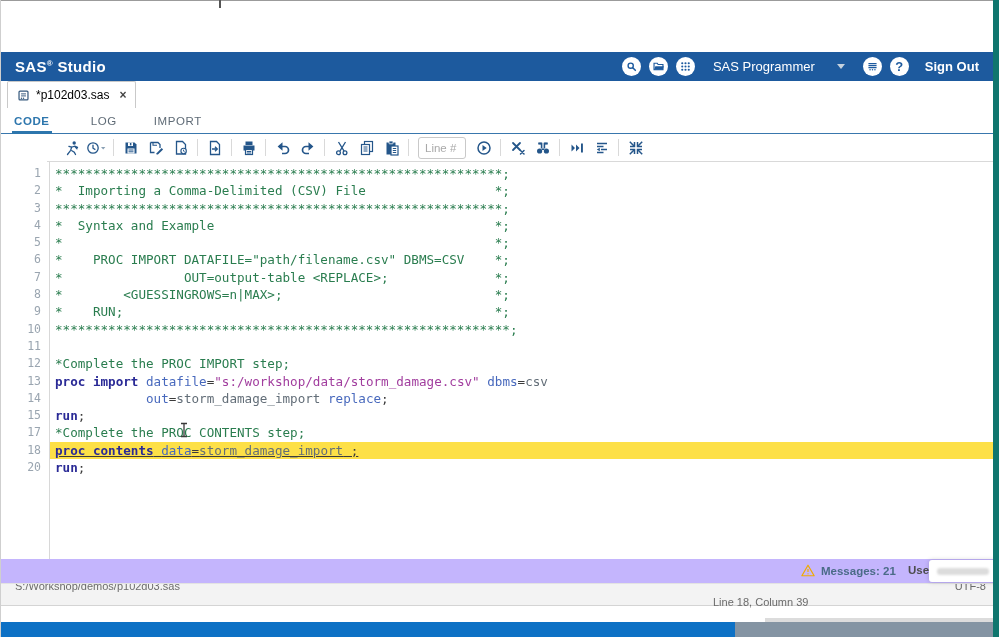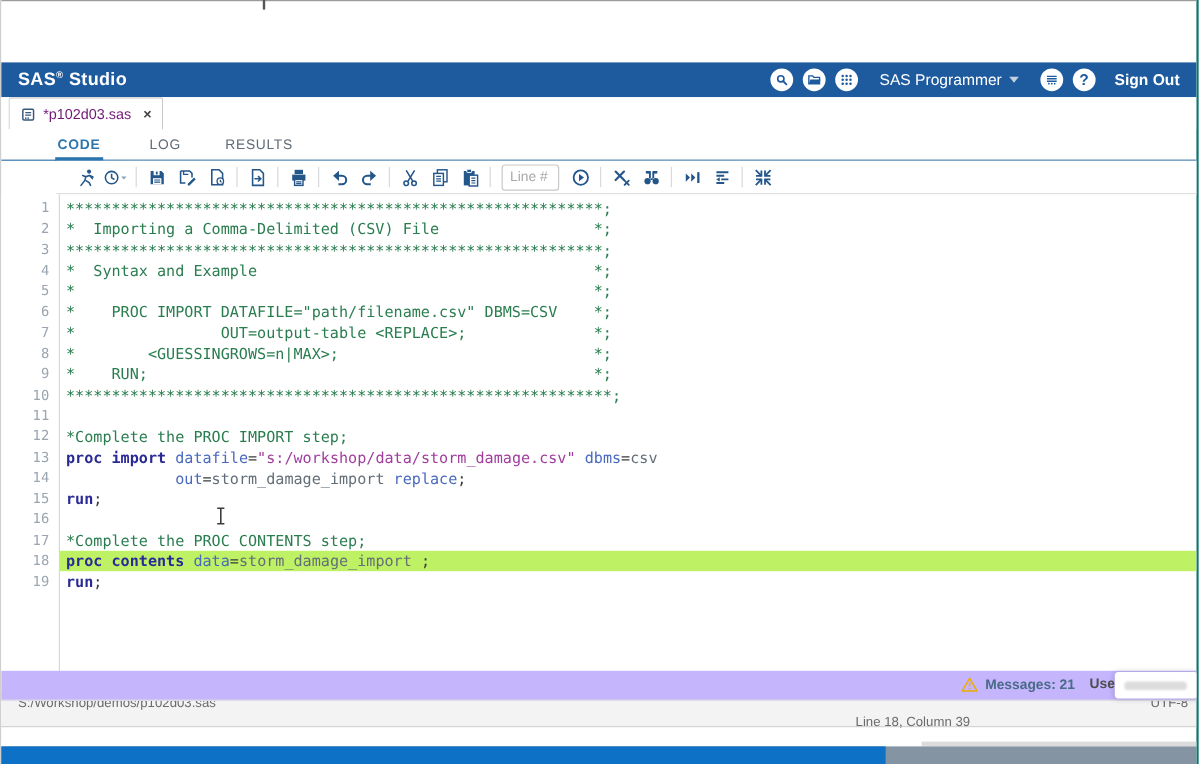--- a/index.html
+++ b/index.html
@@ -1,43 +1,43 @@
 <!DOCTYPE html>
 <html><head>
 <meta charset="utf-8">
 <style>
   * { margin:0; padding:0; box-sizing:border-box; }
   body { background:#e8e8e8; font-family:"Liberation Sans", sans-serif; }
   .frame { position:relative; width:999px; height:637px; background:#fff; overflow:hidden;
-           border-left:1px solid #cfcfcf; border-right:2px solid #0f766e; }
+           border-left:1px solid #cfcfcf; border-right:6px solid #0f766e; }
   .edge-top { position:absolute; left:0; top:0; width:100%; height:1px; background:#9b9b9b; }
   .stray-mark { position:absolute; left:218px; top:0; width:2px; height:8px; background:#555; }
 
   
   .app-header { position:absolute; left:0; top:52px; width:100%; height:29px; background:#1d5a9e;
                 display:flex; align-items:center; color:#fff; }
   .app-title { margin-left:14px; font-size:15px; font-weight:600; letter-spacing:.3px; }
   .app-title sup { font-size:8px; }
   .header-right { position:absolute; right:14px; top:0; height:29px; display:flex; align-items:center; gap:8px; }
   .circle-icon { width:19px; height:19px; border-radius:50%; background:#fff; display:flex;
                  align-items:center; justify-content:center; cursor:pointer; }
   .circle-icon svg { width:13px; height:13px; }
   .help-glyph { color:#1d5a9e; font-weight:bold; font-size:13px; line-height:1; }
-  .user-menu { display:flex; align-items:center; gap:6px; margin:0 10px; font-size:13px; cursor:pointer; }
+  .user-menu { display:flex; align-items:center; gap:22px; margin:0 10px; font-size:13px; cursor:pointer; }
   .caret-down { width:0; height:0; border-left:4px solid transparent; border-right:4px solid transparent;
                 border-top:5px solid #c5d2de; }
   .signout { font-size:13px; font-weight:600; margin-left:8px; cursor:pointer; }
 
   
   .tabstrip { position:absolute; left:0; top:81px; width:100%; height:27px; background:#fff; }
   .doc-tab { position:absolute; left:6px; top:0; height:27px; min-width:118px; background:#fff;
              border:1px solid #c9c9c9; border-bottom:none; border-radius:2px 2px 0 0;
              display:flex; align-items:center; padding:0 9px; gap:6px; cursor:pointer; }
   .doc-tab svg { width:13px; height:13px; }
-  .doc-tab-label { color:#701a75; font-size:12px; }
+  .doc-tab-label { color:#000000; font-size:12px; }
   .doc-tab-close { color:#444; font-size:12px; font-weight:bold; margin-left:4px; cursor:pointer; }
 
   
   .subtabs { position:absolute; left:0; top:108px; width:100%; height:26px;
              border-bottom:1px solid #3977ad; display:flex; align-items:center; }
   .subtab { font-size:11.5px; letter-spacing:.6px; color:#5f6b76; padding:6px 2px; cursor:pointer;
             position:relative; height:26px; display:flex; align-items:center; }
   .subtab.active { color:#2d76ad; font-weight:bold; }
   .subtab.active::after { content:""; position:absolute; left:0; bottom:0; width:100%; height:3px; background:#2d76ad; }
 
@@ -54,21 +54,21 @@
   .goto-input::placeholder { color:#a9a9a9; }
 
   
   .editor { position:absolute; left:0; top:162px; width:100%; height:416px; background:#fff; cursor:text; }
   .gutter-divider { position:absolute; left:48px; top:0; width:1px; height:100%; background:#d8d8d8; }
   .code-lines { position:absolute; left:0; top:3px; width:100%; }
   .code-line { display:flex; height:17.3px; line-height:17.3px;
                font-family:"DejaVu Sans Mono","Liberation Mono",monospace; font-size:12.6px; }
   .ln { width:49px; flex:0 0 49px; text-align:right; padding-right:9px; color:#9aa5b0; font-size:11.5px; }
   .lt { flex:1; white-space:pre; padding-left:5px; color:#3b3b3b; }
-  .code-line.current .lt { background:#bef264; }
+  .code-line.current .lt { background:#fde047;text-decoration:underline; }
   .tok-cm  { color:#2a7d4f; }
   .tok-kw  { color:#2a2a96; font-weight:bold; }
   .tok-opt { color:#4869bd; }
   .tok-str { color:#a13d9e; }
   .tok-txt { color:#636e78; }
   .tok-pl  { color:#3b3b3b; }
   .ibeam { position:absolute; left:178px; top:422px; width:10px; height:15px; }
 
   
   .status-bar { position:absolute; left:0; top:578px; width:100%; height:28px; background:#f3f3f3;
@@ -163,23 +163,23 @@
           <path d="M5 6h6M5 8.5h6" stroke="#35587d" stroke-width="1.2"></path>
           <circle cx="5.5" cy="11.5" r="0.9" fill="#35587d"></circle>
           <circle cx="8" cy="11.5" r="0.9" fill="#35587d"></circle>
         </svg>
       <span class="doc-tab-label">*p102d03.sas</span>
       <span class="doc-tab-close">×</span>
     </div>
   </div>
 
   <div class="subtabs">
-      <span class="subtab active" style="margin-left: 45px;">CODE</span>
+      <span class="subtab active" style="margin-left: 11px;">CODE</span>
       <span class="subtab" style="margin-left: 37px;">LOG</span>
-      <span class="subtab" style="margin-left: 33px;">RESULTS</span>
+      <span class="subtab" style="margin-left: 33px;">IMPORT</span>
     </div>
 
   <div class="toolbar">
       <span class="tb-btn">
         <svg viewBox="0 0 16 16">
           <circle cx="10.2" cy="3" r="1.7" fill="#24568a"></circle>
           <path d="M3.5 14.5l3.2-4.2.9-3.1 3.1-1 2.3 2.6M7.6 7.2L4.9 6.3M10.7 6.2l2.8 1.2M7.9 10.7l2.4 1.5 1.2 2.3" stroke="#24568a" stroke-width="1.3" fill="none" stroke-linecap="round"></path>
         </svg>
       </span>
       <span class="tb-btn wide">
@@ -371,33 +371,29 @@
         </div>
         <div class="code-line">
           <span class="ln">14</span>
           <span class="lt"><span class="tok-pl">            </span><span class="tok-opt">out</span><span class="tok-pl">=</span><span class="tok-txt">storm_damage_import</span><span class="tok-pl"> </span><span class="tok-opt">replace</span><span class="tok-pl">;</span></span>
         </div>
         <div class="code-line">
           <span class="ln">15</span>
           <span class="lt"><span class="tok-kw">run</span><span class="tok-pl">;</span></span>
         </div>
         <div class="code-line">
-          <span class="ln">16</span>
-          <span class="lt"></span>
-        </div>
-        <div class="code-line">
           <span class="ln">17</span>
           <span class="lt"><span class="tok-cm">*Complete the PROC CONTENTS step;</span></span>
         </div>
         <div class="code-line current">
           <span class="ln">18</span>
           <span class="lt"><span class="tok-kw">proc contents</span><span class="tok-pl"> </span><span class="tok-opt">data</span><span class="tok-pl">=</span><span class="tok-txt">storm_damage_import</span><span class="tok-pl"> ;</span></span>
         </div>
         <div class="code-line">
-          <span class="ln">19</span>
+          <span class="ln">20</span>
           <span class="lt"><span class="tok-kw">run</span><span class="tok-pl">;</span></span>
         </div>
       </div>
   </div>
   <div class="ibeam">
     <svg viewBox="0 0 10 16">
         <path d="M2 1.5h6M2 14.5h6M5 1.5v13" stroke="#3a3a3a" stroke-width="1.3" fill="none"></path>
       </svg>
   </div>
 

